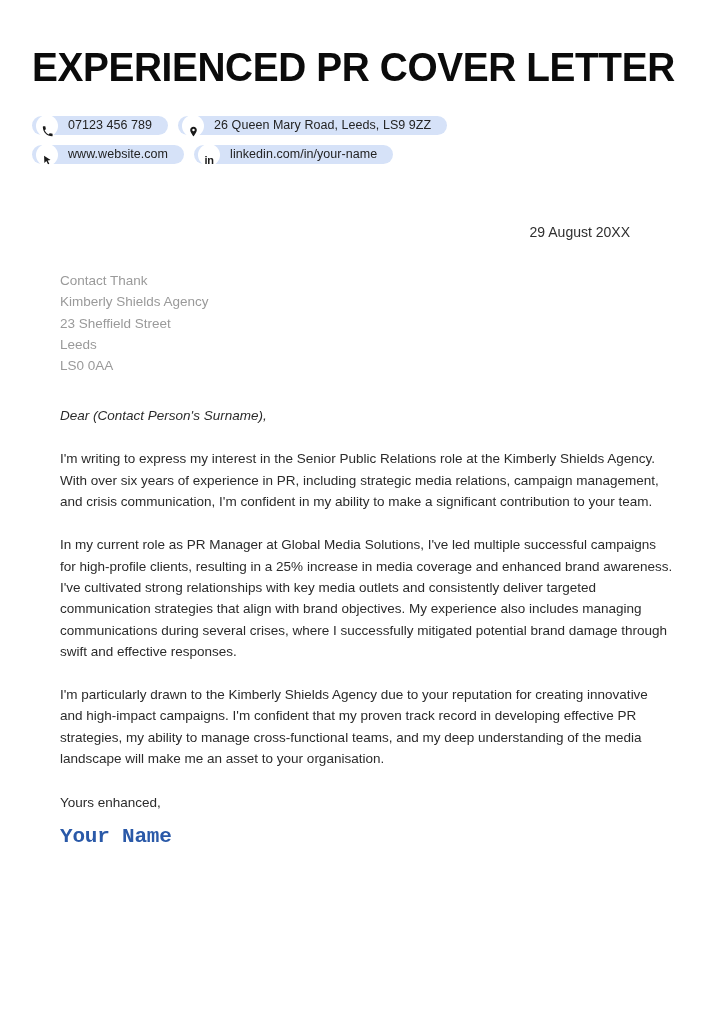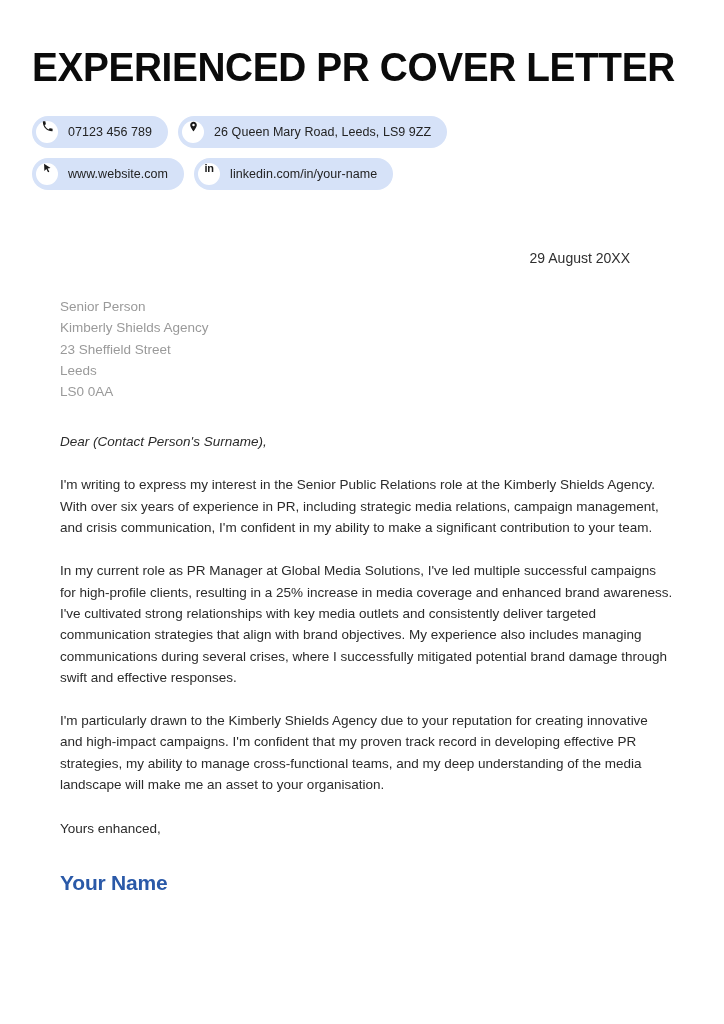--- a/index.html
+++ b/index.html
@@ -48,32 +48,32 @@
     display: flex;
     flex-wrap: nowrap;
     gap: 10px;
     margin-bottom: 10px;
   }
   .contact-badge {
     display: flex;
     align-items: center;
     background: #d6e2f8;
     border-radius: 17px;
-    height: 32px;
+    height: 19px;
     padding: 0 16px 0 4px;
     box-sizing: border-box;
   }
   .badge-icon {
     width: 22px;
     height: 22px;
     min-width: 22px;
     border-radius: 50%;
     background: #ffffff;
     display: flex;
-    align-items: flex-start;
+    align-items: flex-end;
     justify-content: center;
     margin-right: 10px;
   }
   .badge-icon svg { display: block; }
   .badge-text {
     font-size: 12.5px;
     color: #232323;
     line-height: 1;
     white-space: nowrap;
     letter-spacing: 0.05px;
@@ -122,26 +122,27 @@
     max-width: 614px;
     text-align: left;
   }
   .closing {
     margin-top: 23px;
     font-size: 13.5px;
     color: #2b2b2b;
     line-height: 21px;
   }
   .signature-name {
-    margin-top: 31px;
+    margin-top: 11px;
     font-size: 21px;
     font-weight: bold;
     color: #2a59a8;
     letter-spacing: -0.2px;
     line-height: 26px;
+    font-family: Liberation Mono, monospace;
   }
 </style>
 </head>
 <body>
 
 <div class="page">
 
   <div class="header">
     <h1 class="doc-title">EXPERIENCED PR COVER LETTER</h1>
 
@@ -191,21 +192,21 @@
       </div>
 
     </div>
   </div>
 
   <div class="letter">
 
     <div class="date-line">29 August 20XX</div>
 
     <div class="recipient">
-      <div>Senior Person</div>
+      <div>Contact Thank</div>
       <div>Kimberly Shields Agency</div>
       <div>23 Sheffield Street</div>
       <div>Leeds</div>
       <div>LS0 0AA</div>
     </div>
 
     <div class="salutation">Dear (Contact Person's Surname),</div>
 
     <p class="body-paragraph">I'm writing to express my interest in the Senior Public Relations role at the Kimberly Shields Agency. With over six years of experience in PR, including strategic media relations, campaign management, and crisis communication, I'm confident in my ability to make a significant contribution to your team.</p>
     <p class="body-paragraph">In my current role as PR Manager at Global Media Solutions, I've led multiple successful campaigns for high-profile clients, resulting in a 25% increase in media coverage and enhanced brand awareness. I've cultivated strong relationships with key media outlets and consistently deliver targeted communication strategies that align with brand objectives. My experience also includes managing communications during several crises, where I successfully mitigated potential brand damage through swift and effective responses.</p>

